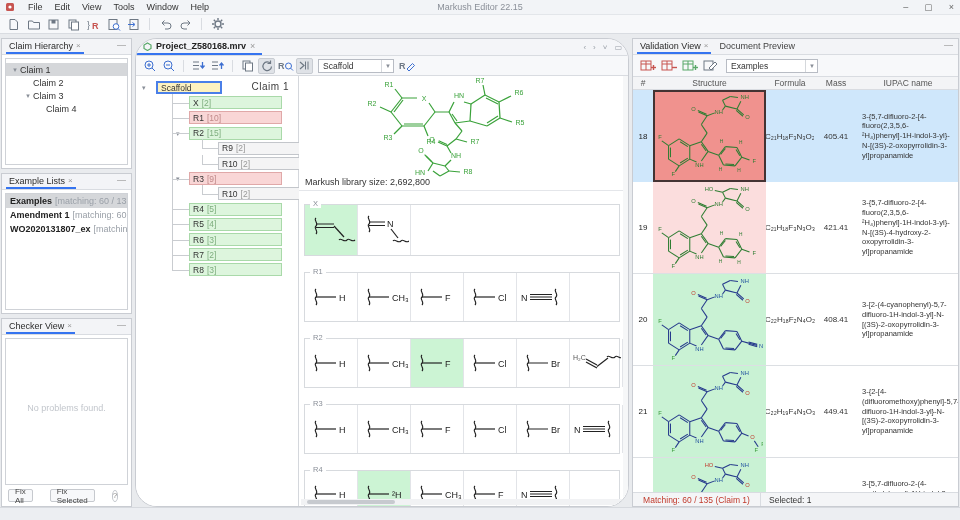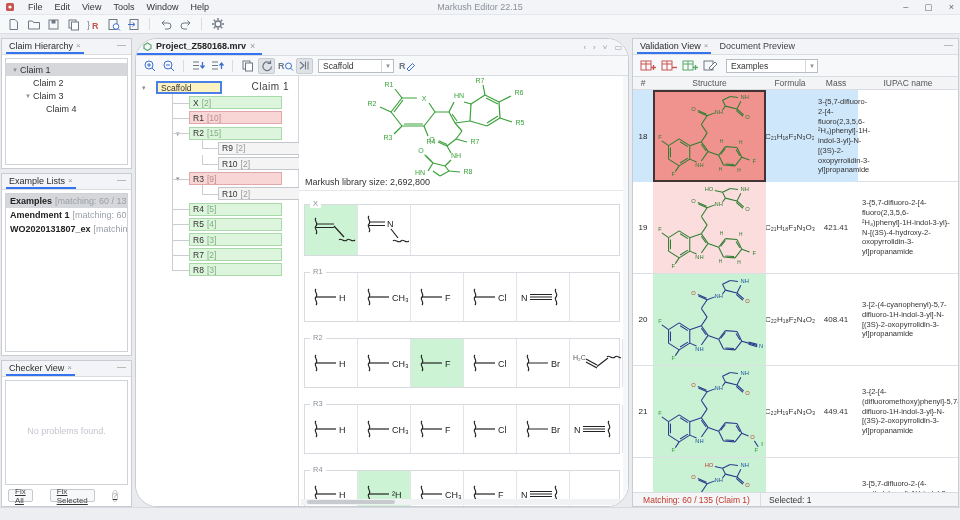--- a/index.html
+++ b/index.html
@@ -22,32 +22,32 @@
   .panel { background:#fff; border:1px solid #c9ccd2; display:flex; flex-direction:column; overflow:hidden; }
   .ptabs { height:16px; background:#f3f4f7; border-bottom:1px solid #d9dce1; display:flex; align-items:center; padding:0 4px; flex:none; position:relative;}
   .ptab { display:flex; align-items:center; gap:3px; padding:0 3px; height:100%; border-bottom:2px solid #3574f0; font-size:9px; color:#2b2b2b; }
   .ptab.inactive { border-bottom:2px solid transparent; color:#444; }
   .ptab .x { color:#999; font-size:8px; }
   .pmin { position:absolute; right:5px; top:1px; color:#999; font-size:9px; }
 
   
   .leftcol { width:131px; flex:none; display:flex; flex-direction:column; gap:4px; }
   .claims-panel { height:131px; flex:none; }
-  .examples-panel { height:183px; flex:none; }
+  .examples-panel { height:141px; flex:none; }
   .checker-panel { flex:1; }
   .inner-box { margin:3px; border:1px solid #cfd2d7; flex:1; background:#fff; overflow:hidden; position:relative;}
   .tree-row { height:13px; display:flex; align-items:center; font-size:9px; white-space:nowrap; }
   .tree-row.selected { background:#d5d7da; }
   .chev { color:#8a8f98; font-size:7px; width:10px; text-align:center; flex:none;}
   .exlist-row { height:14px; display:flex; align-items:center; padding-left:4px; font-size:9px; white-space:nowrap; overflow:hidden;}
   .exlist-row.selected { background:#d5d7da; }
   .exlist-row b { font-weight:bold; color:#222; margin-right:3px;}
   .exlist-row span { color:#9aa0a8; }
   .checker-msg { position:absolute; top:44%; left:0; right:0; text-align:center; color:#c2c6cc; font-size:9px; }
-  .checker-footer { flex:none; height:18px; display:flex; align-items:center; gap:17px; padding:0 20px 3px 6px;text-decoration:underline; }
+  .checker-footer { flex:none; height:18px; display:flex; align-items:center; gap:17px; padding:0 20px 3px 6px; }
   .btn { height:13px; border:1px solid #c6c9ce; background:#f7f8fa; border-radius:2px; font-size:8px; color:#444; display:flex; align-items:center; justify-content:center; padding:0 6px; }
   .help-btn { width:12px; height:12px; border-radius:50%; border:1px solid #c0c4ca; color:#888; font-size:8px; display:flex; align-items:center; justify-content:center; }
 
   
   .centercol { flex:1;border-radius:22px; }
   .etabs { height:17px; background:#f4f5f8; border-bottom:1px solid #d9dce1; display:flex; align-items:center; flex:none; position:relative;}
   .etab { display:flex; align-items:center; gap:4px; height:100%; padding:0 7px; border-bottom:2px solid #3574f0; font-weight:bold; font-size:9px; color:#222;}
   .etab .x { font-weight:normal; color:#999; }
   .etab-nav { margin-left:auto; display:flex; gap:7px; color:#9aa0a8; font-size:8px; padding-right:6px;}
   .etoolbar { height:20px; background:#f7f8fa; border-bottom:1px solid #d9dce1; display:flex; align-items:center; gap:2px; padding:0 5px; flex:none;}
@@ -823,20 +823,21 @@
               <line x1="82.2" y1="17.5" x2="89.2" y2="23.5" stroke="#2e7d32" stroke-width="1.1"></line>
               <text x="94" y="26" font-size="6" fill="#2e7d32" text-anchor="middle">O</text>
               <line x1="83" y1="16" x2="87" y2="8" stroke="#2e7d32" stroke-width="1.1"></line>
               <text x="91" y="6" font-size="6" fill="#2e7d32" text-anchor="middle">NH</text>
               <line x1="84" y1="4" x2="76" y2="3" stroke="#2e7d32" stroke-width="1.1"></line>
               <line x1="76" y1="3" x2="68" y2="7" stroke="#2e7d32" stroke-width="1.1"></line>
               <line x1="68" y1="7" x2="71" y2="13" stroke="#2e7d32" stroke-width="1.1"></line>
             </svg>
           </div>
           <div class="cdata">C₂₁H₁₈F₃N₃O₂</div>
+          <div class="cdata">405.41</div>
           <div class="ciupac">3-{5,7-difluoro-2-[4-fluoro(2,3,5,6-²H₄)phenyl]-1H-indol-3-yl}-N-[(3S)-2-oxopyrrolidin-3-yl]propanamide</div>
         </div>
         <div class="vrow">
           <div class="cnum">19</div>
           <div class="cstruct pink">
             <svg width="106" height="88" viewBox="0 0 110 88">
               <line x1="12" y1="54" x2="12" y2="68" stroke="#2e7d32" stroke-width="1.1"></line>
               <line x1="12" y1="68" x2="23" y2="75" stroke="#2e7d32" stroke-width="1.1"></line>
               <line x1="23" y1="75" x2="34" y2="68" stroke="#2e7d32" stroke-width="1.1"></line>
               <line x1="34" y1="68" x2="34" y2="54" stroke="#2e7d32" stroke-width="1.1"></line>

